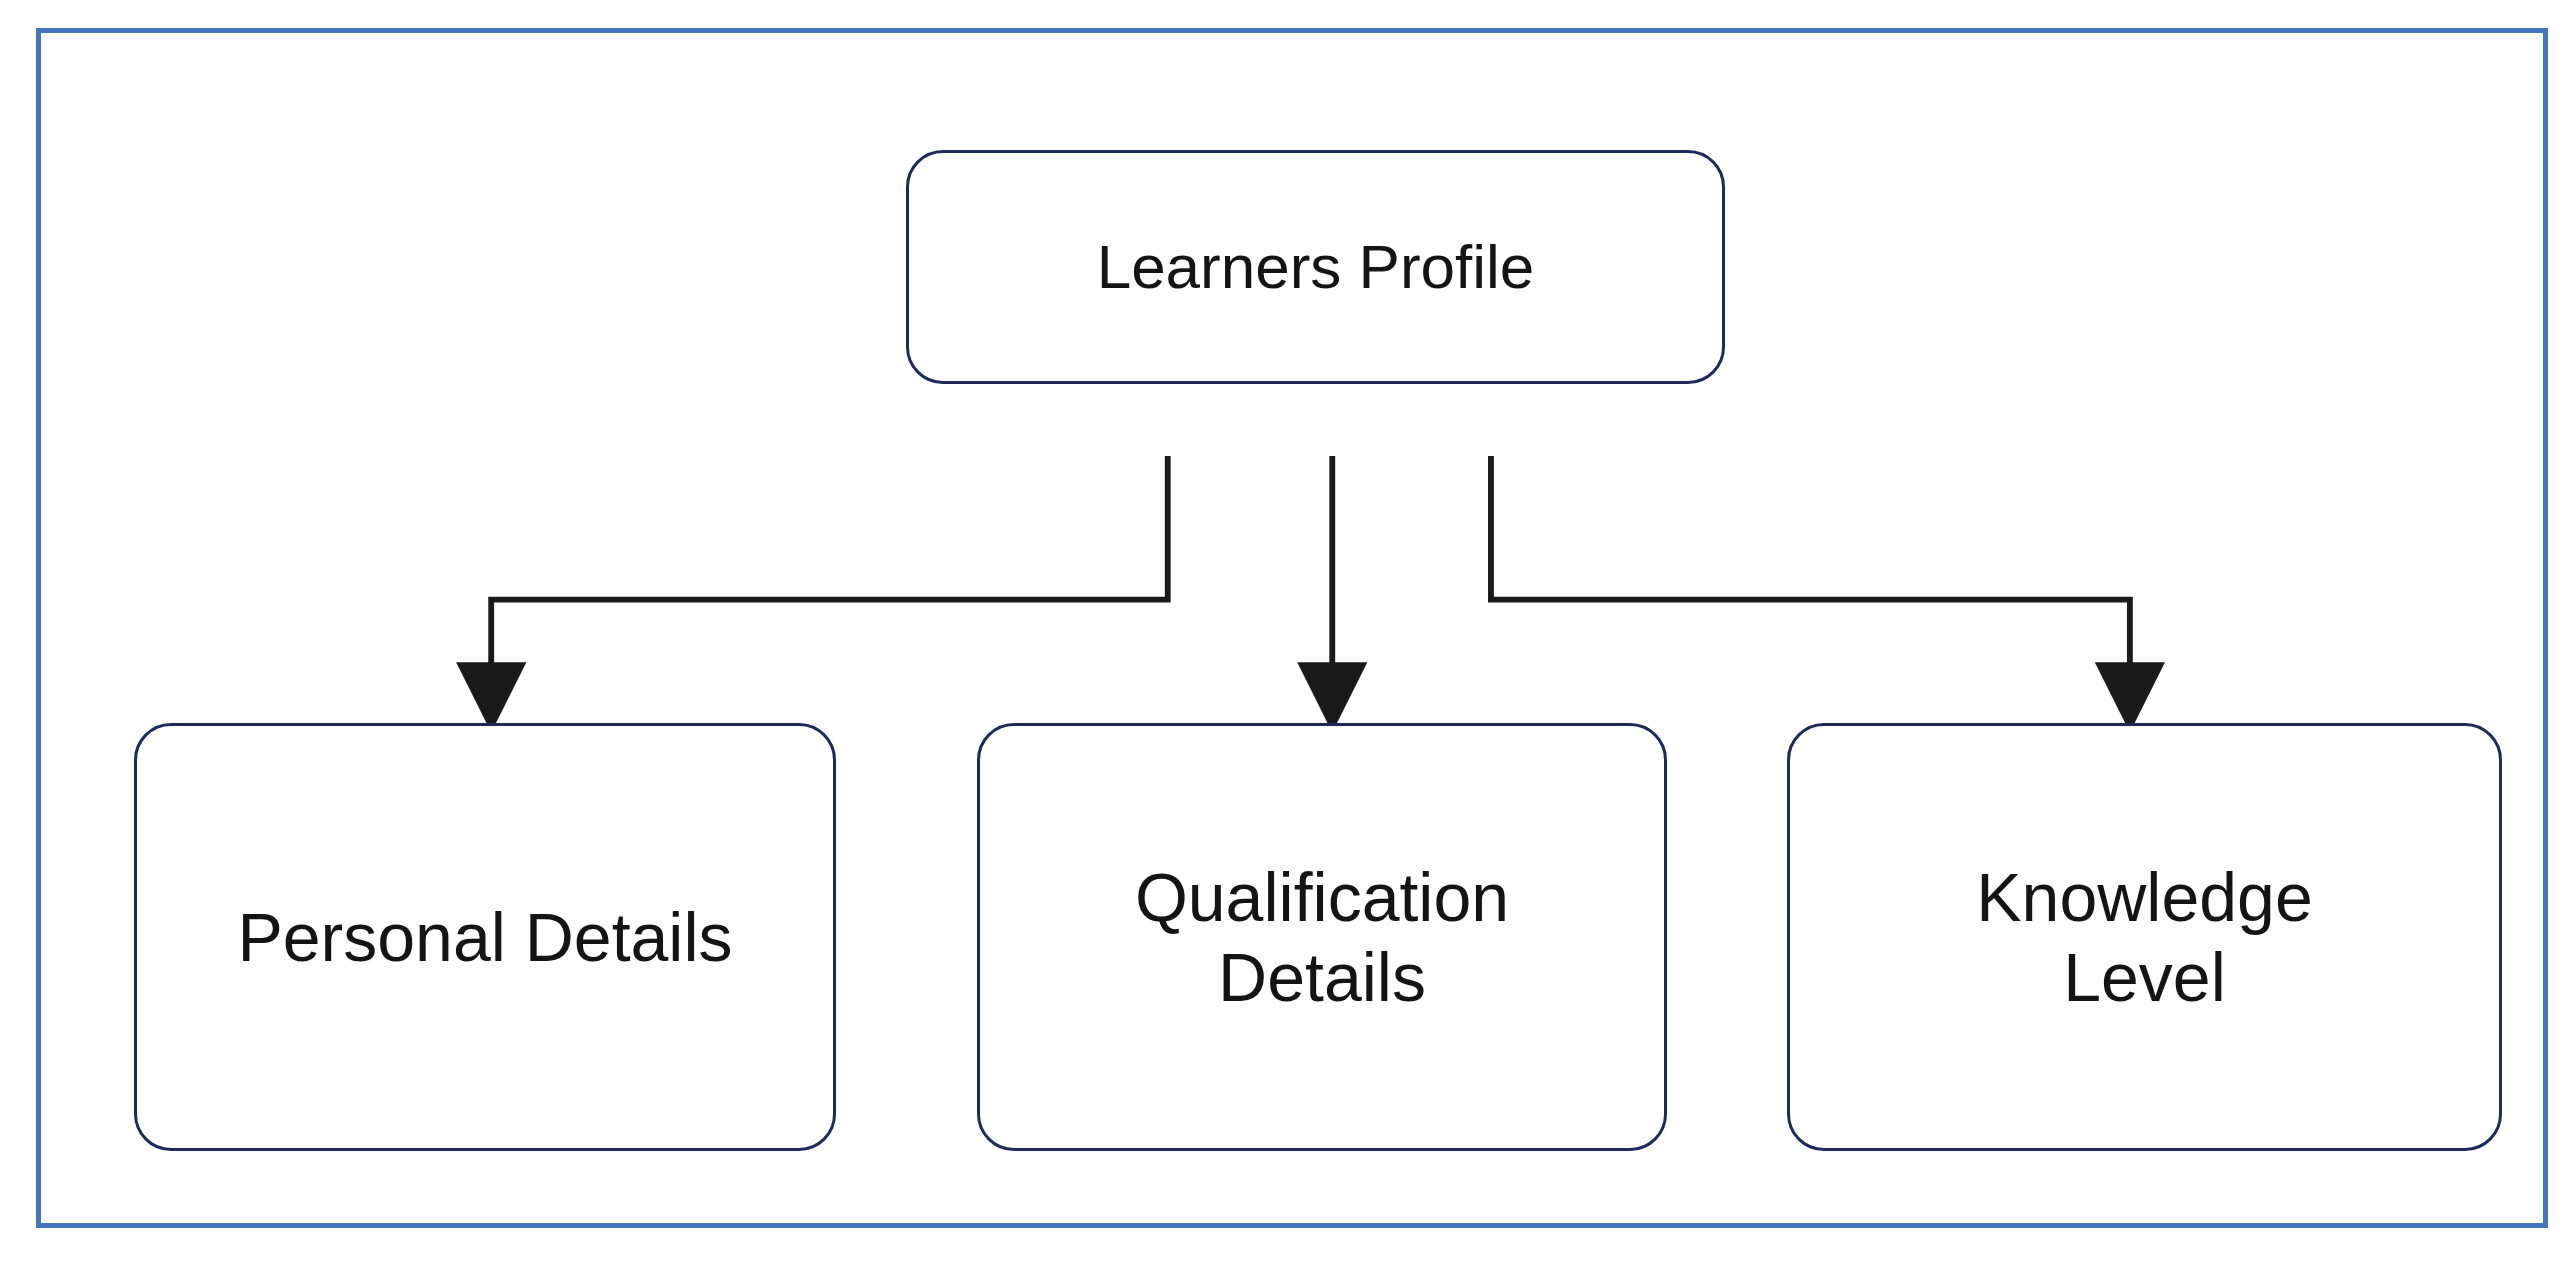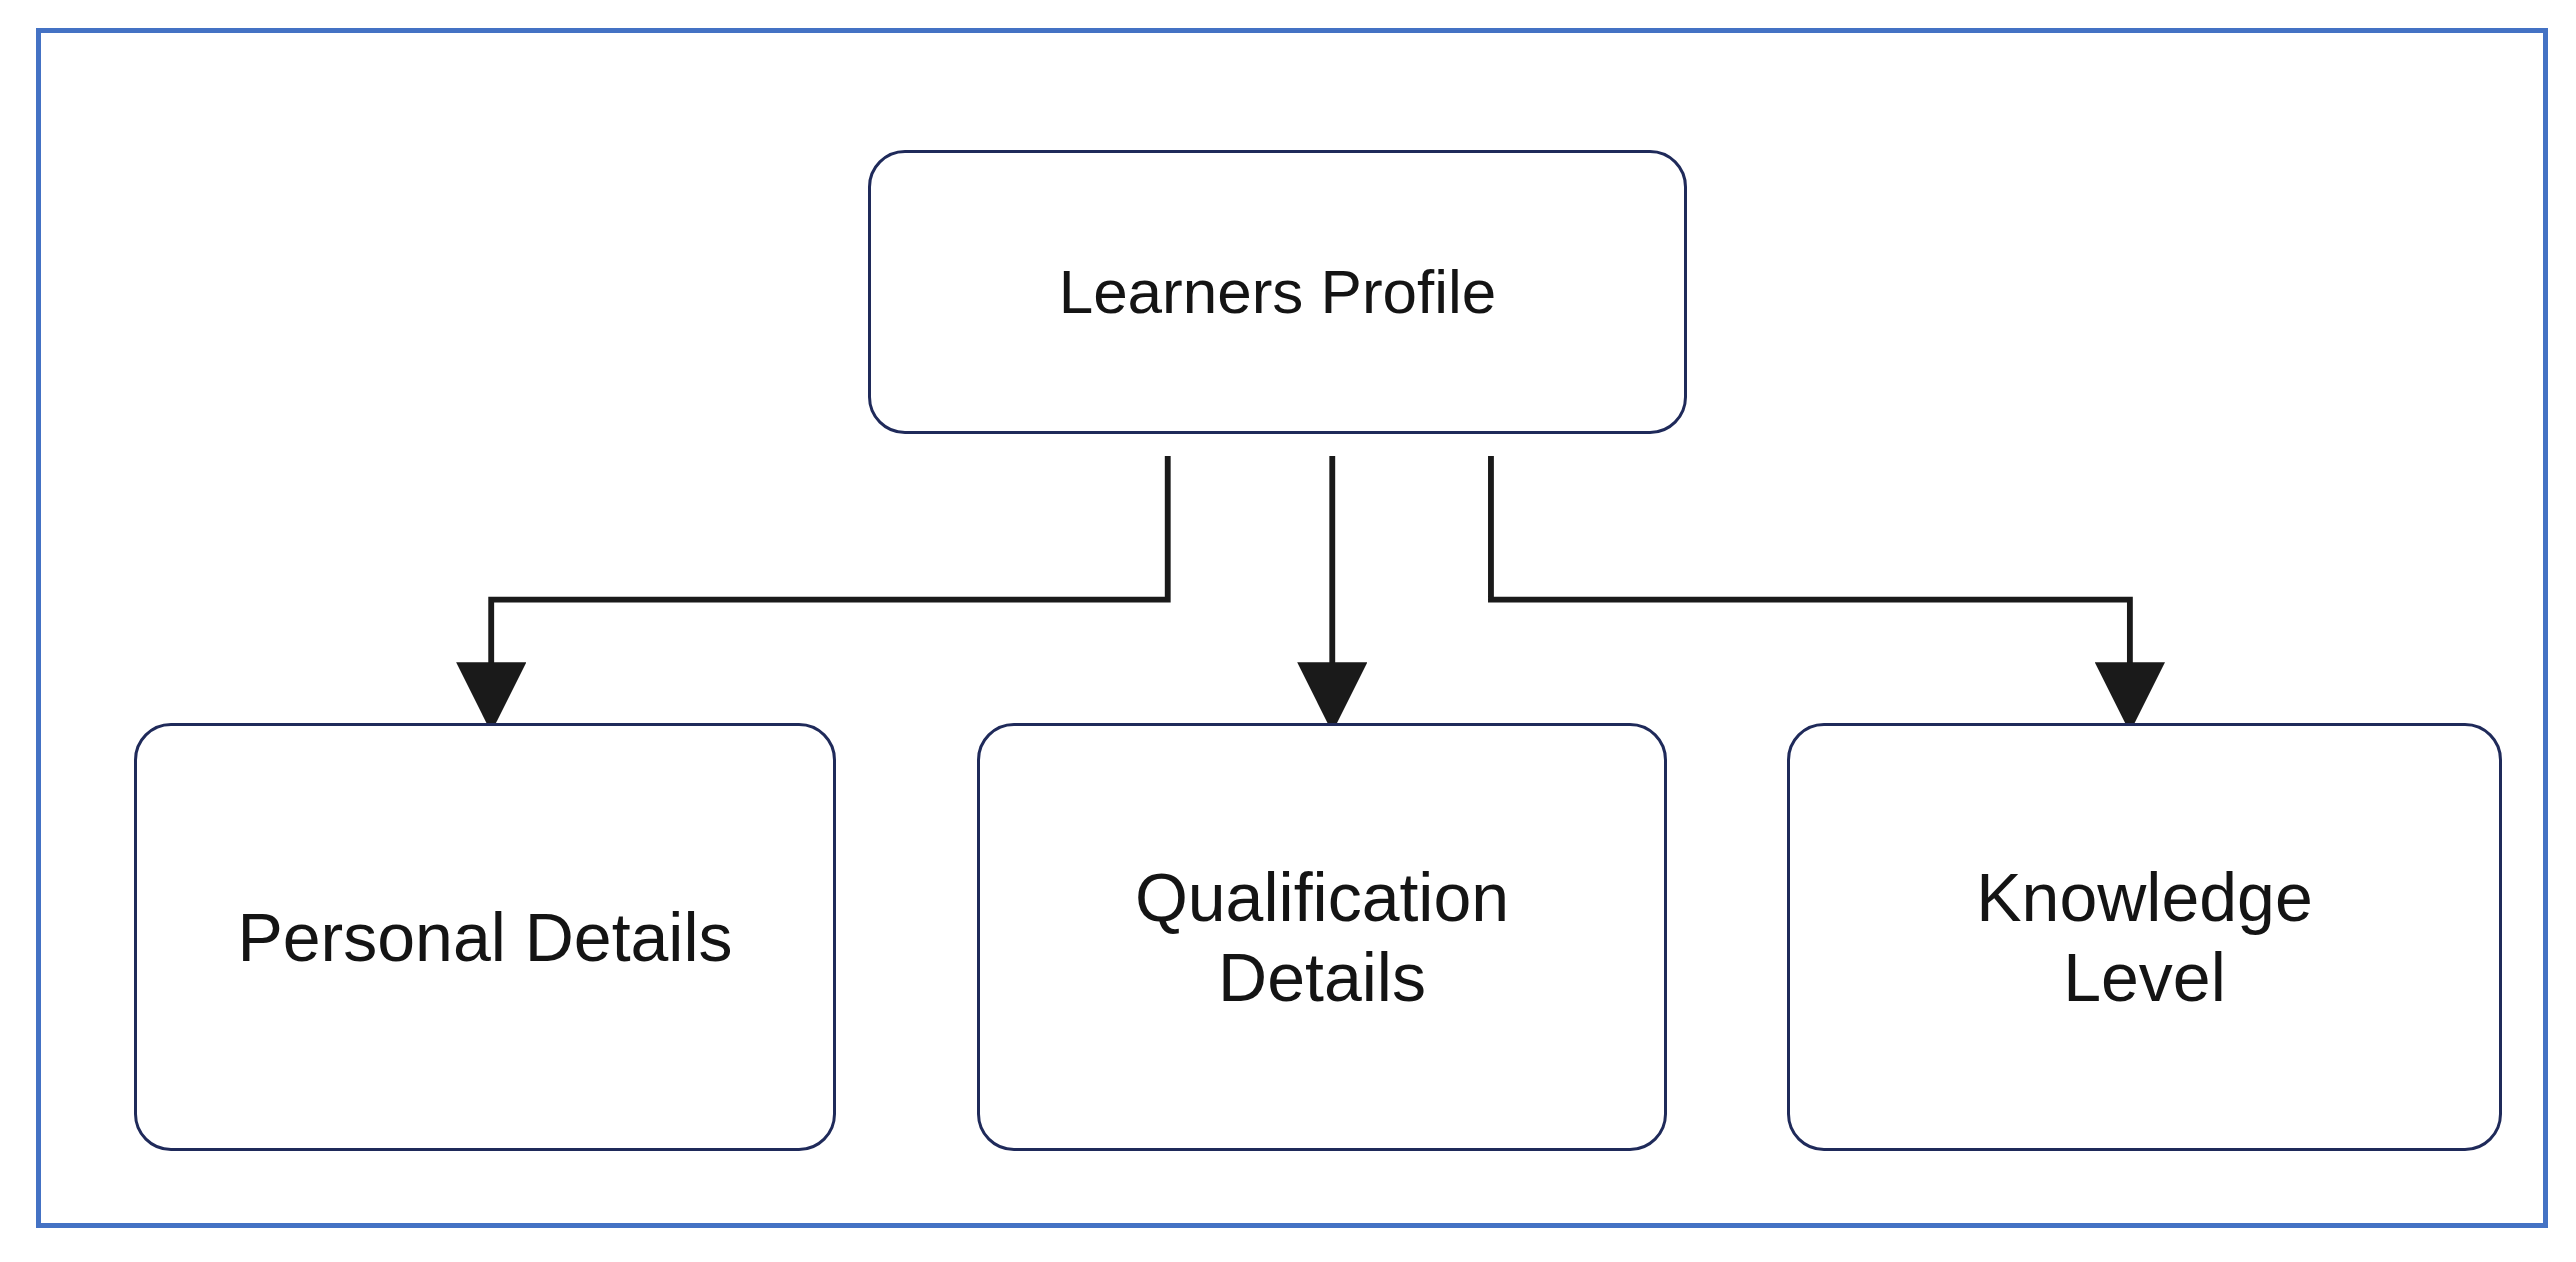--- a/index.html
+++ b/index.html
@@ -58,24 +58,24 @@
   .node-label {
     color: #141414;
     font-family: "Liberation Sans", sans-serif;
     font-weight: 400;
     line-height: 1.18;
     white-space: pre-line;
   }
 
   
   #node-root-box {
-    left: 868px;
+    left: 906px;
     top: 150px;
     width: 819px;
-    height: 284px;
+    height: 234px;
   }
   #node-root-box .node-label {
     font-size: 62px;
   }
 
   
   #node-personal-details-box {
     left: 134px;
     top: 723px;
     width: 702px;

